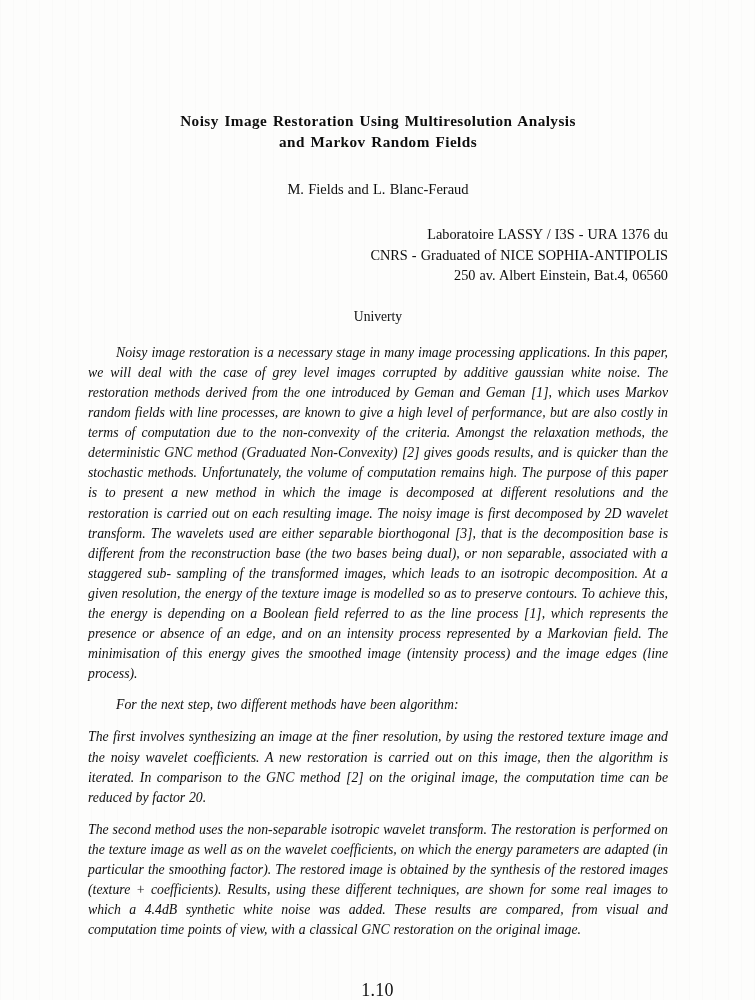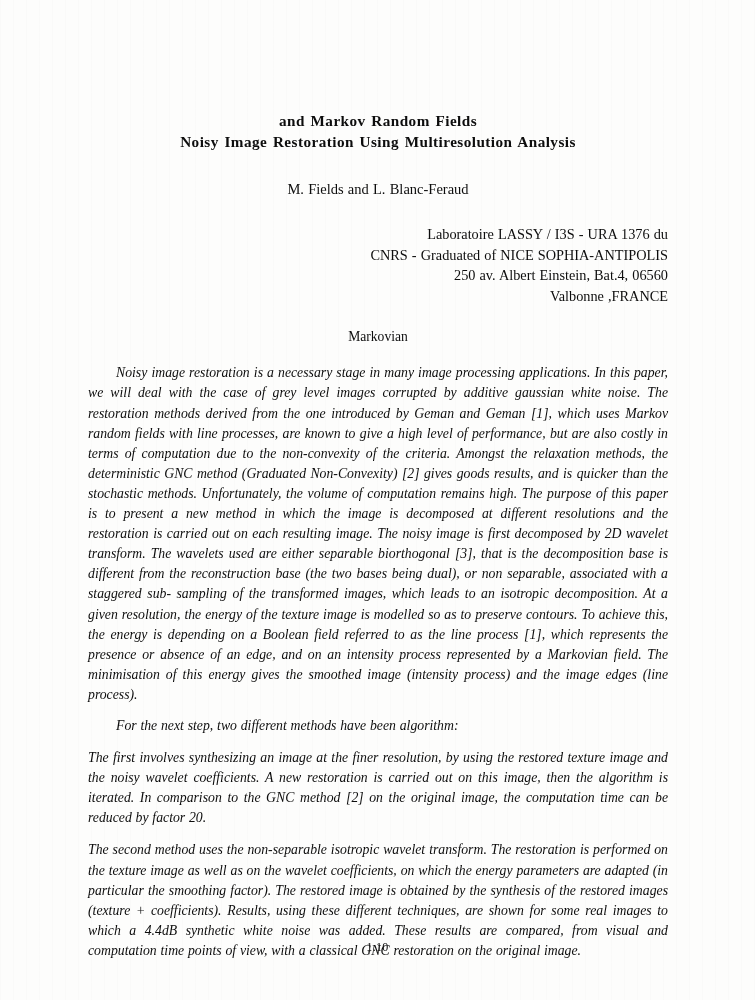--- a/index.html
+++ b/index.html
@@ -96,47 +96,46 @@
     hyphens: none;
   }
   p.para.indented { text-indent: 28px; }
   p.para.tight { margin-bottom: 12px; }
 
   
   .page-number {
     position: absolute;
     left: 0;
     right: 0;
-    top: 940px;
+    top: 980px;
     text-align: center;
-    font-size: 12px;
+    font-size: 18px;
     letter-spacing: 0.3px;
   }
 </style>
 </head>
 <body>
 
 <div class="page">
   <div class="content">
 
     <h1 class="title">
+      <span class="title-line">Noisy Image Restoration Using Multiresolution Analysis</span>
       <span class="title-line">and Markov Random Fields</span>
-      <span class="title-line">Noisy Image Restoration Using Multiresolution Analysis</span>
     </h1>
 
     <p class="authors">M. Fields and L. Blanc-Feraud</p>
 
     <p class="affiliation">
       <span class="affil-line">Laboratoire LASSY / I3S - URA 1376 du</span>
       <span class="affil-line">CNRS - Graduated of NICE SOPHIA-ANTIPOLIS</span>
       <span class="affil-line">250 av. Albert Einstein, Bat.4, 06560</span>
-      <span class="affil-line">Valbonne ,FRANCE</span>
     </p>
 
-    <h2 class="abstract-heading">Markovian</h2>
+    <h2 class="abstract-heading">Univerty</h2>
 
     <div class="abstract-body">
       <p class="para indented">Noisy image restoration is a necessary stage in many image processing applications. In this paper, we will deal with the case of grey level images corrupted by additive gaussian white noise. The restoration methods derived from the one introduced by Geman and Geman [1], which uses Markov random fields with line processes, are known to give a high level of performance, but are also costly in terms of computation due to the non-convexity of the criteria. Amongst the relaxation methods, the deterministic GNC method (Graduated Non-Convexity) [2] gives goods results, and is quicker than the stochastic methods. Unfortunately, the volume of computation remains high. The purpose of this paper is to present a new method in which the image is decomposed at different resolutions and the restoration is carried out on each resulting image. The noisy image is first decomposed by 2D wavelet transform. The wavelets used are either separable biorthogonal [3], that is the decomposition base is different from the reconstruction base (the two bases being dual), or non separable, associated with a staggered sub- sampling of the transformed images, which leads to an isotropic decomposition. At a given resolution, the energy of the texture image is modelled so as to preserve contours. To achieve this, the energy is depending on a Boolean field referred to as the line process [1], which represents the presence or absence of an edge, and on an intensity process represented by a Markovian field. The minimisation of this energy gives the smoothed image (intensity process) and the image edges (line process).</p>
       <p class="para indented tight">For the next step, two different methods have been algorithm:</p>
       <p class="para tight">The first involves synthesizing an image at the finer resolution, by using the restored texture image and the noisy wavelet coefficients. A new restoration is carried out on this image, then the algorithm is iterated. In comparison to the GNC method [2] on the original image, the computation time can be reduced by factor 20.</p>
       <p class="para tight">The second method uses the non-separable isotropic wavelet transform. The restoration is performed on the texture image as well as on the wavelet coefficients, on which the energy parameters are adapted (in particular the smoothing factor). The restored image is obtained by the synthesis of the restored images (texture + coefficients). Results, using these different techniques, are shown for some real images to which a 4.4dB synthetic white noise was added. These results are compared, from visual and computation time points of view, with a classical GNC restoration on the original image.</p>
     </div>
 
   </div>
 

